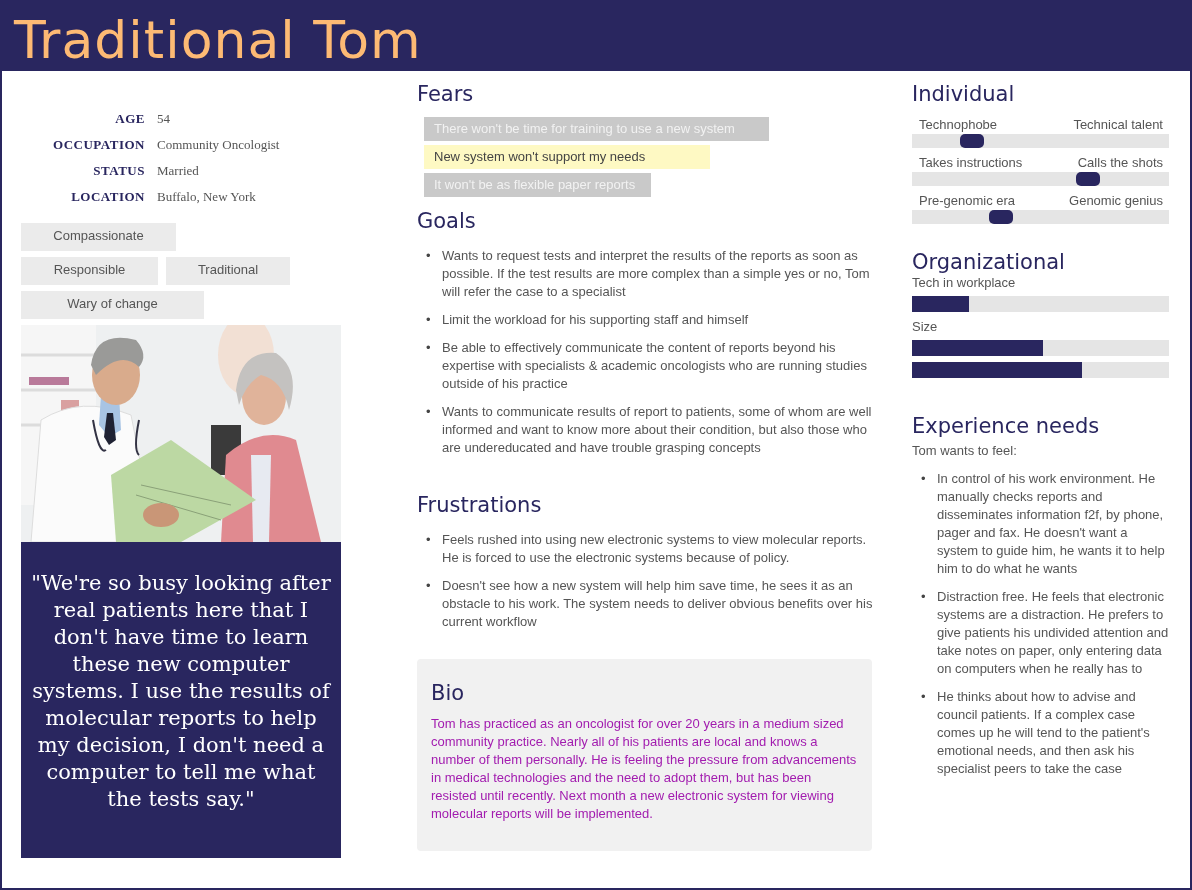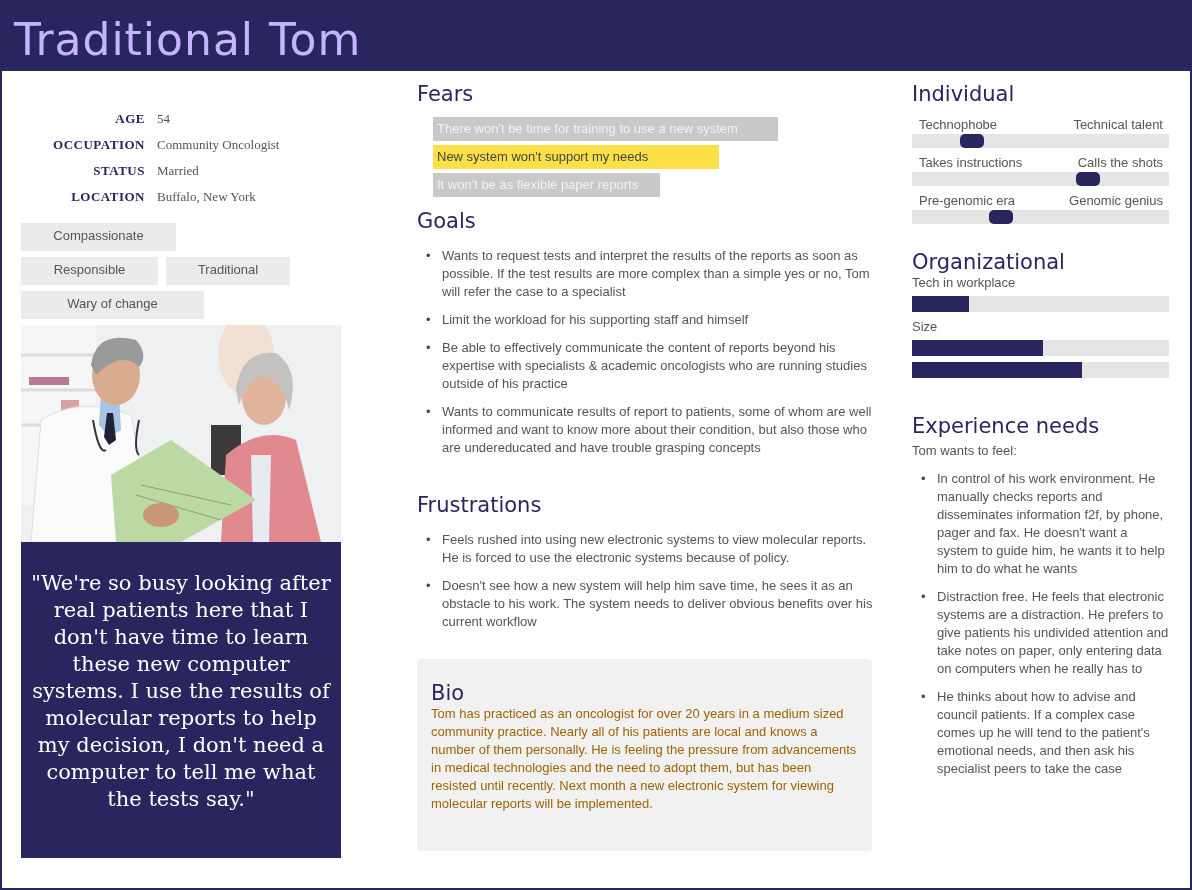--- a/index.html
+++ b/index.html
@@ -1,42 +1,42 @@
 <!DOCTYPE html>
 <html><head>
 <meta charset="utf-8">
 <style>
   * { box-sizing: border-box; margin: 0; padding: 0; }
   html, body { width: 1192px; height: 890px; background: #fff; overflow: hidden; }
   body { font-family: "Liberation Sans", sans-serif; color: #444; position: relative; }
   .frame { position: absolute; left: 0; top: 0; width: 1192px; height: 890px; border: 2px solid #29265f; border-top: none; }
   .header { position: absolute; left: 0; top: 0; width: 1192px; height: 71px; background: #29265f; }
-  .header h1 { position: absolute; left: 14px; top: 10px; font-family: "DejaVu Sans", sans-serif; font-weight: normal; font-size: 44px; letter-spacing: 1px; color: #c4b5fd; line-height: 60px; }
+  .header h1 { position: absolute; left: 14px; top: 10px; font-family: "DejaVu Sans", sans-serif; font-weight: normal; font-size: 52px; letter-spacing: 1px; color: #fdba74; line-height: 60px; }
 
   
   .profile { position: absolute; left: 20px; top: 106px; width: 320px; }
   .prow { display: flex; height: 26px; align-items: center; font-size: 13px; font-family: Liberation Serif, serif; }
   .prow .k { width: 125px; text-align: right; font-weight: bold; color: #29265f; letter-spacing: 0.5px; }
   .prow .v { margin-left: 12px; color: #555; }
   .tags { position: absolute; left: 21px; top: 223px; width: 320px; }
   .tag { position: absolute; height: 28px; background: #ebebeb; border-radius: 0; font-size: 13px; color: #555; text-align: center; line-height: 26px; }
   .photo { position: absolute; left: 21px; top: 325px; width: 320px; height: 217px; background: linear-gradient(180deg,#eef0f1 0%, #e4e7e8 100%); overflow: hidden; }
   .quote { position: absolute; left: 21px; top: 542px; width: 320px; height: 316px; background: #29265f; color: #fff; font-family: "DejaVu Serif", serif; font-size: 21px; line-height: 27px; text-align: center; padding: 28px 8px 0 8px; }
 
   
   .mid { position: absolute; left: 417px; top: 80px; width: 460px; }
   .h2 { font-family: "DejaVu Sans", sans-serif; font-size: 21px; color: #29265f; font-weight: normal; }
-  .fear { position: absolute; left: 16px; height: 24px; font-size: 13px; line-height: 24px; padding-left: 4px; }
+  .fear { position: absolute; left: 7px; height: 24px; font-size: 13px; line-height: 24px; padding-left: 10px; }
   .fear.dark { background: #c9c9c9; color: #f2f2f2; }
-  .fear.light { background: #fde047; color: #444; }
+  .fear.light { background: #fef9c3; color: #444; }
   ul.bul { list-style: none; }
   ul.bul li { position: relative; padding-left: 25px; font-size: 13px; line-height: 18px; color: #555; margin-bottom: 10px; }
   ul.bul li::before { content: "\2022"; position: absolute; left: 9px; top: 0; color: #444; }
   .bio { position: absolute; left: 417px; top: 659px; width: 455px; height: 192px; background: #f1f1f1; border-radius: 4px; padding: 22px 14px 0 14px; }
-  .bio p { font-size: 13px; line-height: 18px; color: #a16207; margin-top: 0; }
+  .bio p { font-size: 13px; line-height: 18px; color: #a21caf; margin-top: 10px; }
 
   
   .right { position: absolute; left: 912px; top: 80px; width: 258px; }
   .slabels { display: flex; justify-content: space-between; font-size: 13px; color: #555; padding: 0 7px; height: 18px; line-height: 18px; }
   .track { position: relative; width: 257px; height: 14px; background: #e5e5e5; margin-bottom: 6px; }
   .knob { position: absolute; top: 0; width: 24px; height: 14px; border-radius: 5px; background: #29265f; }
   .blabel { font-size: 13px; color: #555; height: 18px; line-height: 18px; margin-bottom: 4px; }
   .bar { position: relative; width: 257px; height: 16px; background: #e5e5e5; margin-bottom: 6px; }
   .bar .fill { position: absolute; left: 0; top: 0; height: 16px; background: #29265f; }
   .exp p { font-size: 13px; color: #555; line-height: 18px; margin: 4px 0 10px 0; }

